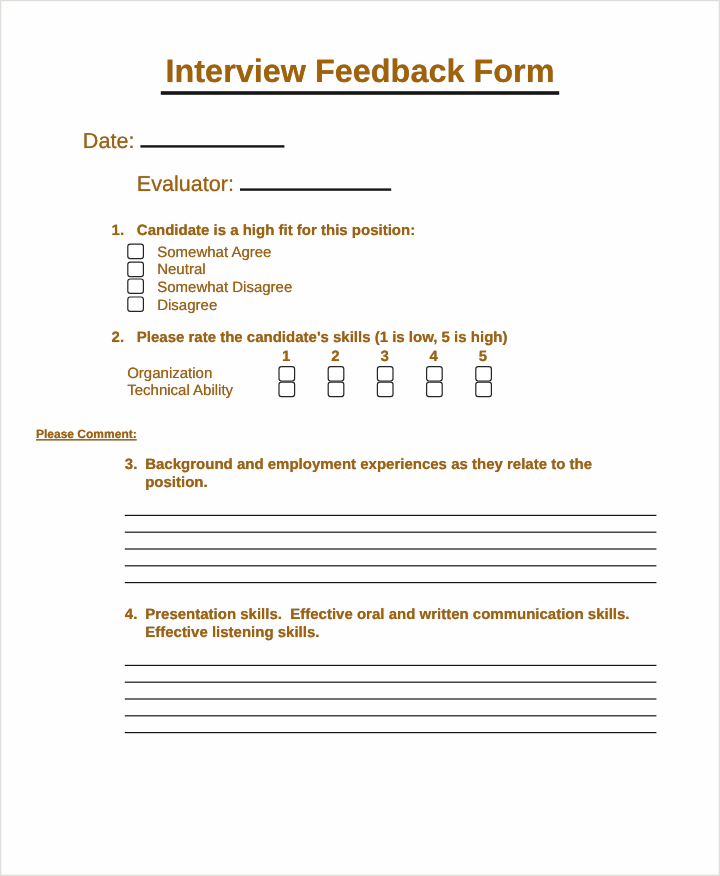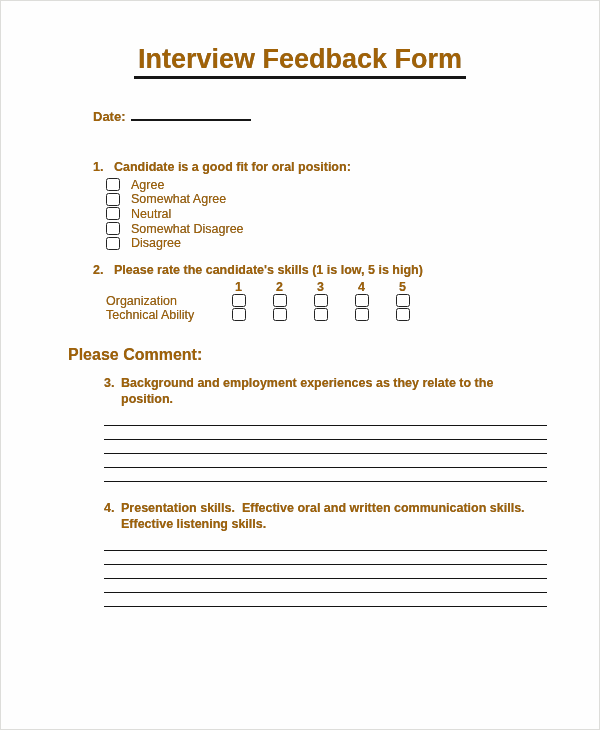--- a/index.html
+++ b/index.html
@@ -25,21 +25,21 @@
     font-weight: bold;
     line-height: 32px;
   }
   .title .title-text {
     display: inline-block;
     border-bottom: 3px solid #161616;
     padding: 0 4px 1px 4px;
   }
 
   
-  .field-row { margin-left: 92px; font-size: 13px; font-weight: bold; }
+  .field-row { margin-left: 68px; font-size: 18px; font-weight: normal; }
   .date-row { margin-top: 28px; }
   .cand-row { margin-top: 15px; display: flex; align-items: baseline; }
   .blank {
     display: inline-block;
     border-bottom: 2px solid #161616;
     height: 12px;
     vertical-align: baseline;
   }
   .blank-date { width: 120px; margin-left: 5px; }
   .blank-cand { width: 123px; }
@@ -77,51 +77,50 @@
   
   .scale-header { display: flex; margin-left: -8px; margin-top: 1px; }
   .scale-spacer { width: 112px; flex: 0 0 auto; }
   .scale-cell { width: 41px; text-align: center; font-weight: bold; font-size: 12.5px; flex: 0 0 auto; }
   .rating-grid { margin-left: -8px; }
   .grid-row { display: flex; align-items: center; height: 13.7px; }
   .skill-label { width: 112px; font-size: 12.5px; font-weight: normal; flex: 0 0 auto; }
   .grid-cell { width: 41px; display: flex; justify-content: center; flex: 0 0 auto; }
 
   
-  .comment-heading { margin: 25px 0 0 67px; font-size: 16px; font-weight: bold; }
+  .comment-heading { margin: 25px 0 0 29px; font-size: 10px; font-weight: bold; text-decoration: underline; }
 
   
   .answer-lines { margin-left: -17px; width: 443px; margin-top: 5px; }
   .answer-line { height: 13px; border-bottom: 1.9px solid #141414; }
 </style>
 </head>
 <body>
 
 <div class="page">
 
   <h1 class="title">
     <span class="title-text">Interview Feedback Form</span>
   </h1>
 
   <div class="field-row date-row">
     <span>Date:</span><span class="blank blank-date"></span>
   </div>
 
   <div class="field-row cand-row">
+    <span class="evaluator-group">
+      <span>Evaluator:</span><span class="blank blank-eval"></span>
+    </span>
   </div>
 
   <div class="question q12 q1">
     <span class="qnum">1.</span>
     <div class="qbody">
-      <div class="qtext">Candidate is a good fit for oral position:</div>
+      <div class="qtext">Candidate is a high fit for this position:</div>
       <div class="options">
-          <div class="option-row">
-            <span class="cb"></span>
-            <span class="opt-label">Agree</span>
-          </div>
           <div class="option-row">
             <span class="cb"></span>
             <span class="opt-label">Somewhat Agree</span>
           </div>
           <div class="option-row">
             <span class="cb"></span>
             <span class="opt-label">Neutral</span>
           </div>
           <div class="option-row">
             <span class="cb"></span>

